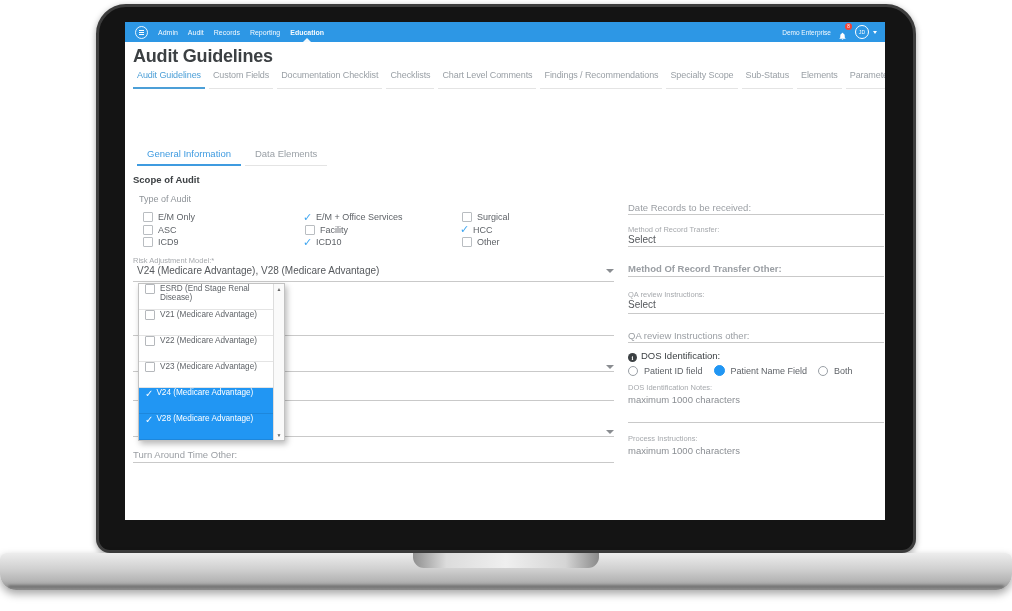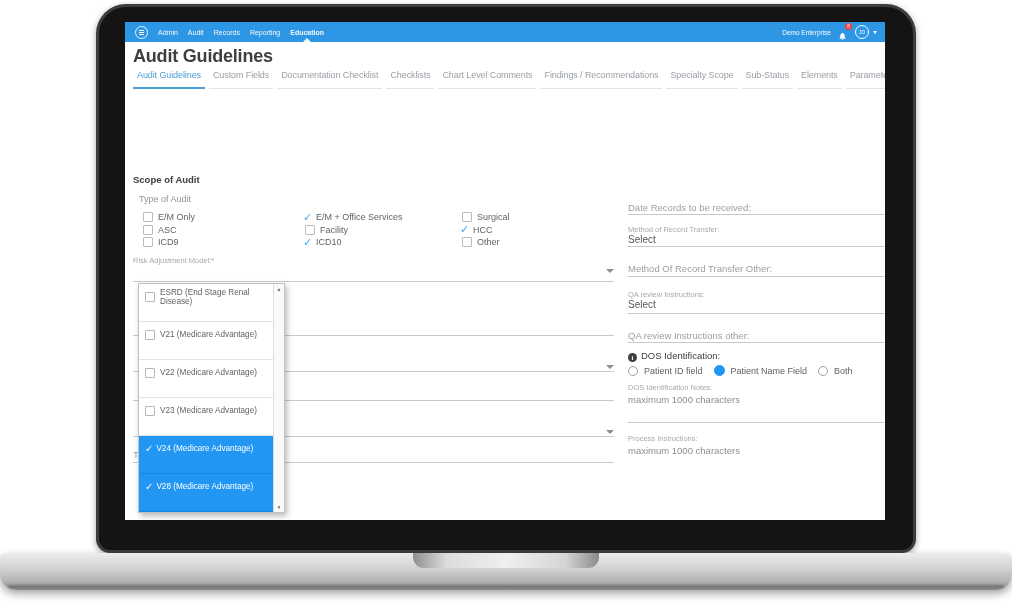--- a/index.html
+++ b/index.html
@@ -64,21 +64,21 @@
   .fld-label-sm{font-size:7.5px;color:#a6a9ad;}
   .fld-label{font-size:9.5px;color:#9a9ea3;}
   .fld-value{font-size:10px;color:#55585c;}
   .uline{position:absolute;height:1px;background:#c9c9c9;}
   .sel-caret{position:absolute;width:0;height:0;border-left:4px solid transparent;
     border-right:4px solid transparent;border-top:4px solid #8a8d91;}
 
   
   .dd{position:absolute;left:13px;top:261px;width:145px;background:#fff;border:1px solid #c2c2c2;
     box-shadow:2px 3px 6px rgba(0,0,0,.28);z-index:6;}
-  .dd-row{height:25px;display:flex;align-items:center;padding:0 12px 12px 6px;font-size:8.2px;
+  .dd-row{height:25px;display:flex;align-items:flex-start;padding:0 12px 0 6px;font-size:8.2px;
     color:#5f6368;border-bottom:1px solid #e4e4e4;}
   .dd-row:last-child{border-bottom:none;}
   .dd-row .box{width:8px;height:8px;border:1px solid #b5b8bc;border-radius:1px;margin-right:5px;background:#fff;flex:none;}
   .dd-row.sel{background:#2196f3;color:#fff;border-bottom:1px solid #1d87dc;}
   .dd-row.sel .tick{color:rgba(255,255,255,.95);font-size:10px;margin-right:3px;}
   .dd-sb{position:absolute;top:0;right:0;bottom:0;width:10px;background:#fafafa;border-left:1px solid #ddd;}
   .dd-sb .up,.dd-sb .dn{position:absolute;left:0;width:100%;text-align:center;font-size:5px;color:#666;line-height:8px;}
   .dd-sb .up{top:1px}.dd-sb .dn{bottom:1px}
 
   
@@ -128,20 +128,24 @@
         <div class="tab">Custom Fields</div>
         <div class="tab">Documentation Checklist</div>
         <div class="tab">Checklists</div>
         <div class="tab">Chart Level Comments</div>
         <div class="tab">Findings / Recommendations</div>
         <div class="tab">Specialty Scope</div>
         <div class="tab">Sub-Status</div>
         <div class="tab">Elements</div>
         <div class="tab">Parameters</div>
       </div>
+      <div class="subtabs">
+        <div class="subtab active">General Information</div>
+        <div class="subtab">Data Elements</div>
+      </div>
 
       <div class="scope-heading">Scope of Audit</div>
       <div class="type-label">Type of Audit</div>
 
       <div class="cb-grid">
         <div class="cb">
             <span class="box"></span>
             <span>E/M Only</span>
           </div>
         <div class="cb">
@@ -172,20 +176,21 @@
             <span class="tick">✓</span>
             <span>HCC</span>
           </div>
         <div class="cb">
             <span class="box"></span>
             <span>Other</span>
           </div>
       </div>
 
       <div class="fld-label-sm" style="position:absolute;left:8px;top:234px;">Risk Adjustment Model:*</div>
+      <div class="fld-value" style="position:absolute;left:12px;top:243px;">V24 (Medicare Advantage), V28 (Medicare Advantage)</div>
       <div class="sel-caret" style="left:481px;top:247px;"></div>
       <div class="uline" style="left:8px;top:259px;width:481px;"></div>
 
       <div class="uline" style="left:8px;top:313px;width:481px;"></div>
       <div class="sel-caret" style="left:481px;top:343px;"></div>
       <div class="uline" style="left:8px;top:349px;width:481px;"></div>
       <div class="uline" style="left:8px;top:378px;width:481px;"></div>
       <div class="sel-caret" style="left:481px;top:408px;"></div>
       <div class="uline" style="left:8px;top:414px;width:481px;"></div>
 
@@ -224,21 +229,21 @@
       <div class="uline" style="left:8px;top:440px;width:481px;"></div>
 
       <div class="rcol">
         <div class="rc-abs fld-label" style="top:180px;">Date Records to be received:</div>
         <div class="rc-abs uline" style="top:192px;width:256px;"></div>
 
         <div class="rc-abs fld-label-sm" style="top:203px;">Method of Record Transfer:</div>
         <div class="rc-abs fld-value" style="top:212px;">Select</div>
         <div class="rc-abs uline" style="top:224px;width:256px;"></div>
 
-        <div class="rc-abs fld-label" style="top:241px;">Method Of Record Transfer Other:</div>
+        <div class="rc-abs fld-label" style="top:241px;font-weight:bold;">Method Of Record Transfer Other:</div>
         <div class="rc-abs uline" style="top:254px;width:256px;"></div>
 
         <div class="rc-abs fld-label-sm" style="top:268px;">QA review Instructions:</div>
         <div class="rc-abs fld-value" style="top:277px;">Select</div>
         <div class="rc-abs uline" style="top:291px;width:256px;"></div>
 
         <div class="rc-abs fld-label" style="top:308px;text-align:right;">QA review Instructions other:</div>
         <div class="rc-abs uline" style="top:320px;width:256px;"></div>
 
         <div class="rc-abs" style="top:328px;font-size:9.5px;color:#3c4043;">

